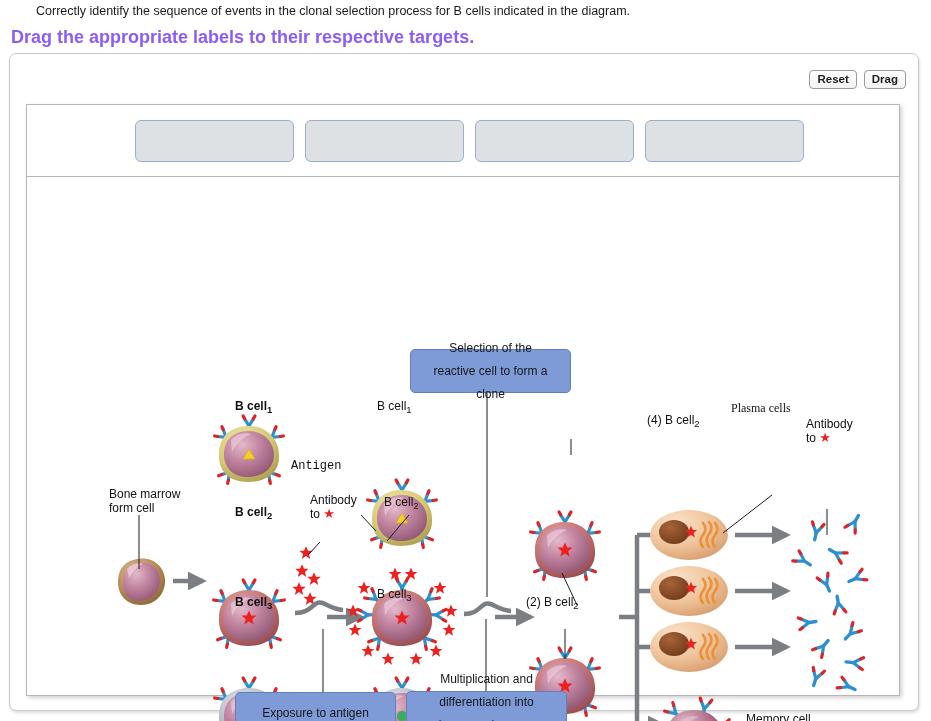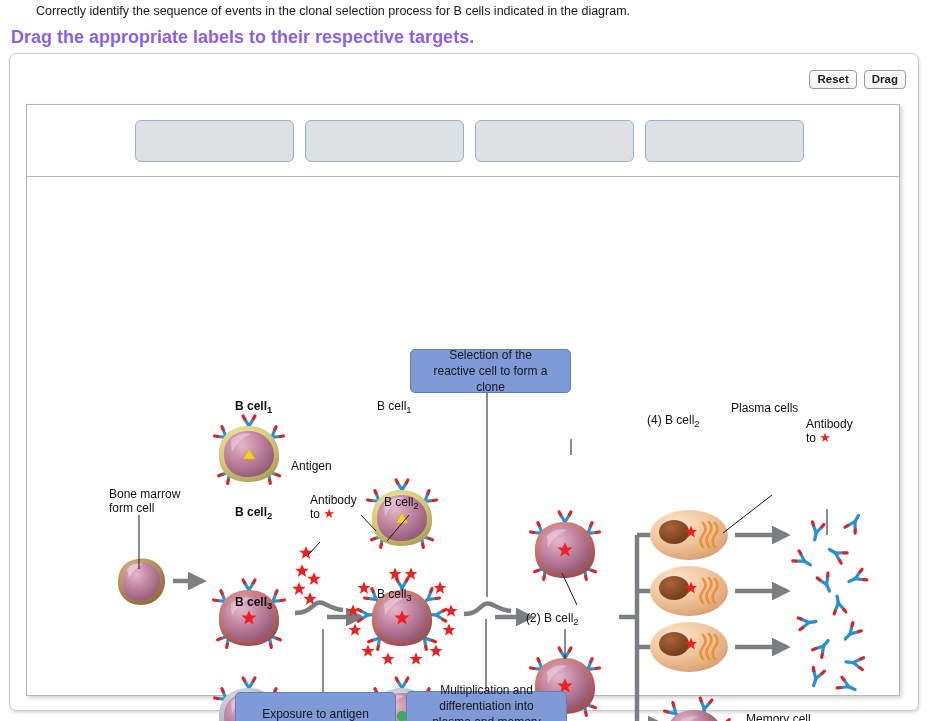--- a/index.html
+++ b/index.html
@@ -117,21 +117,21 @@
   .dlabel sub { font-size: 9.5px; }
 
   
   .blue-label {
     position: absolute;
     background: #7e9bd7;
     border: 1px solid #5f7fbd;
     border-radius: 5px;
     color: #15161a;
     font-size: 12px;
-    line-height: 16px;
+    line-height: 23px;
     text-align: center;
     display: flex;
     align-items: center;
     justify-content: center;
     box-sizing: border-box;
     padding: 3px 22px;
     cursor: pointer;
   }
 
   svg.layer {
@@ -477,49 +477,49 @@
       <div class="dlabel bold" style="left:208px; top:222px;">
         <span>B cell</span><sub>1</sub>
       </div>
       <div class="dlabel bold" style="left:208px; top:328px;">
         <span>B cell</span><sub>2</sub>
       </div>
       <div class="dlabel bold" style="left:208px; top:418px;">
         <span>B cell</span><sub>3</sub>
       </div>
 
-      <div class="dlabel" style="left:264px; top:282px;">Antigen</div>
+      <div class="dlabel" style="left:264px; top:282px;font-family:Liberation Mono, monospace;">Antigen</div>
 
       <div class="dlabel" style="left:283px; top:316px;">
         <span>Antibody</span><br>
         <span>to</span>
         <span style="color:#ee2121; font-size:13px;">★</span>
       </div>
 
       <div class="dlabel" style="left:350px; top:222px;">
         <span>B cell</span><sub>1</sub>
       </div>
       <div class="dlabel" style="left:357px; top:318px;">
         <span>B cell</span><sub>2</sub>
       </div>
       <div class="dlabel" style="left:350px; top:410px;">
         <span>B cell</span><sub>3</sub>
       </div>
 
-      <div class="dlabel" style="left:499px; top:434px;">
+      <div class="dlabel" style="left:499px; top:418px;">
         <span>(2)</span>
         <span>B cell</span><sub>2</sub>
       </div>
 
       <div class="dlabel" style="left:620px; top:236px;">
         <span>(4)</span>
         <span>B cell</span><sub>2</sub>
       </div>
 
-      <div class="dlabel" style="left:704px; top:224px;">Plasma cells</div>
+      <div class="dlabel" style="left:704px; top:224px;font-family:Liberation Serif, serif;">Plasma cells</div>
 
       <div class="dlabel" style="left:779px; top:240px;">
         <span>Antibody</span><br>
         <span>to</span>
         <span style="color:#ee2121; font-size:13px;">★</span>
       </div>
 
       <div class="dlabel" style="left:719px; top:535px;">Memory cell</div>
 
       <div class="blue-label" style="left:383px; top:172px; width:161px; height:44px;">Selection of the reactive cell to form a clone</div>

